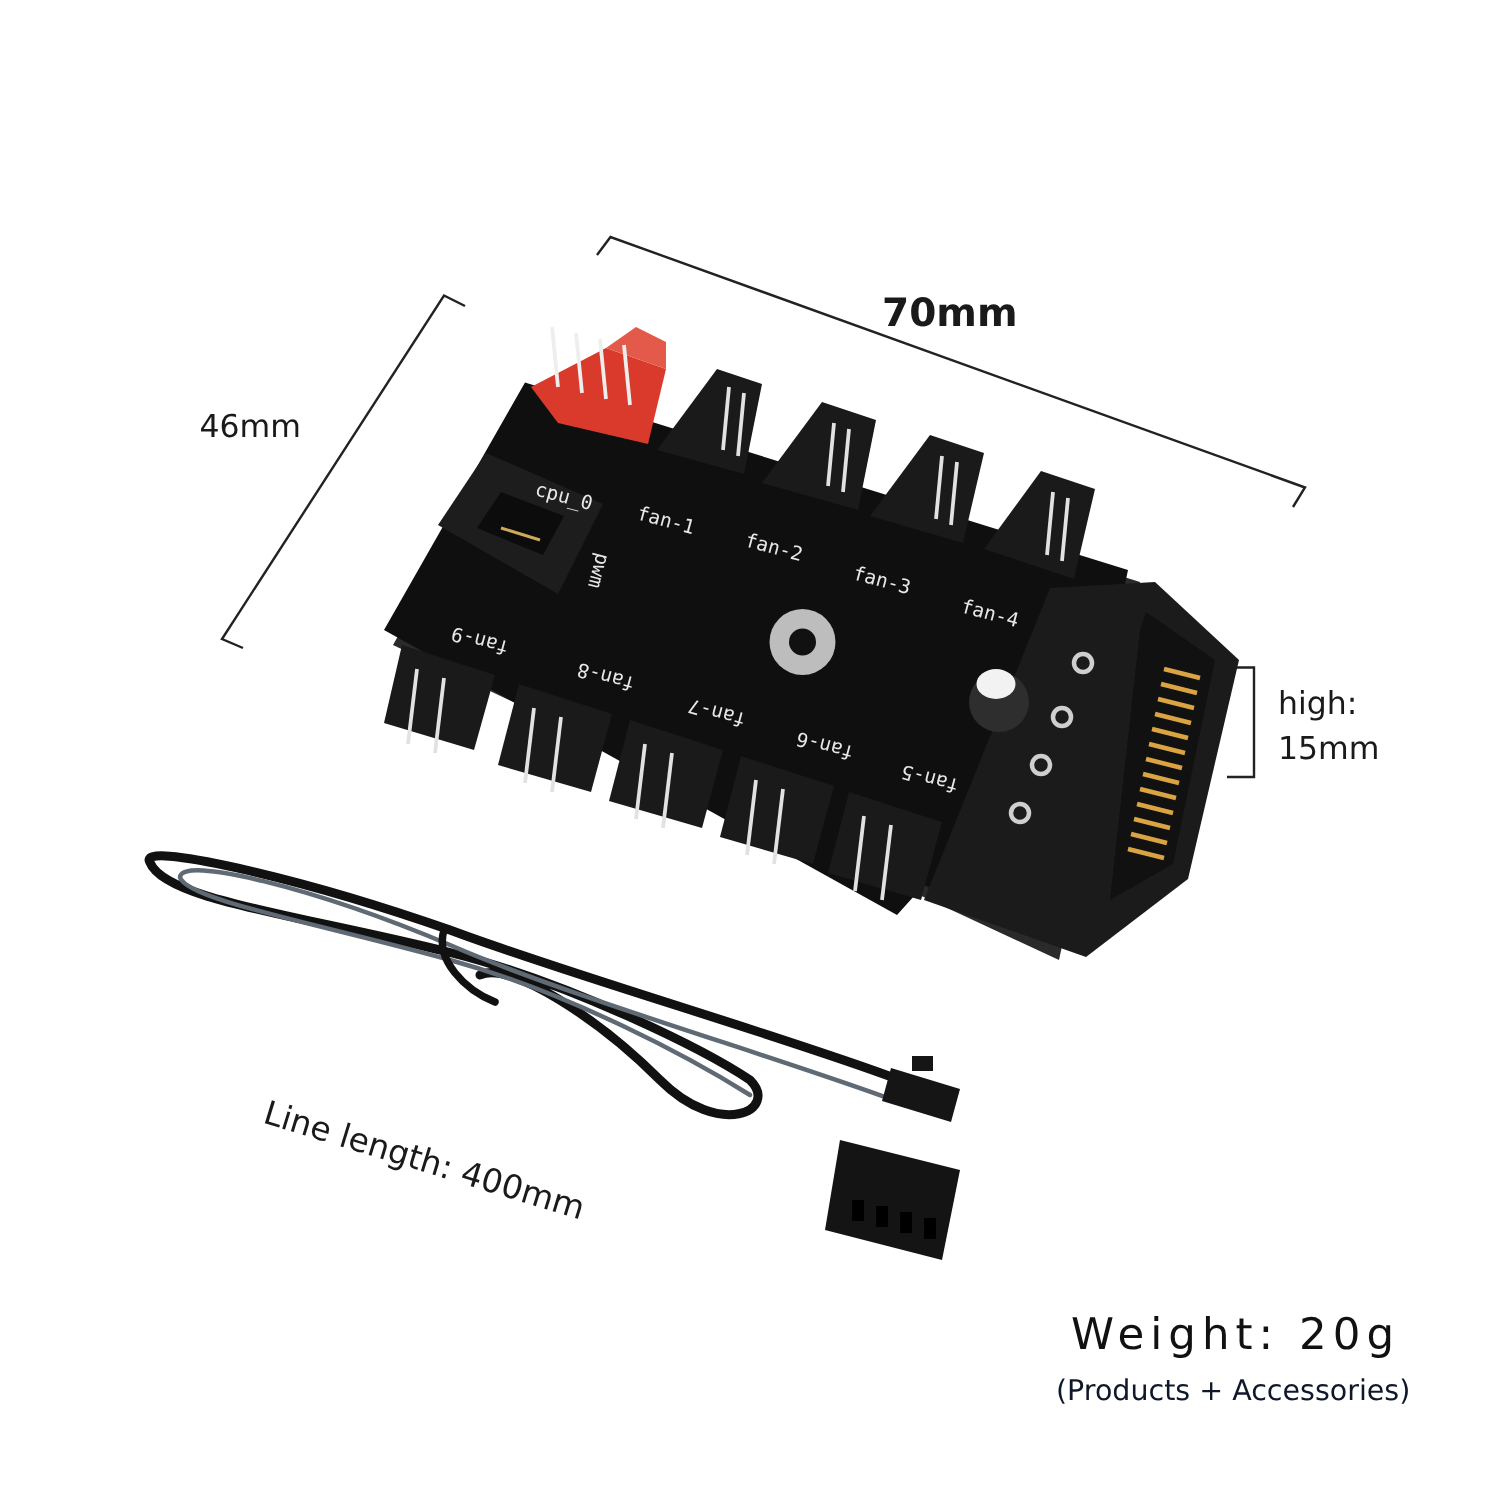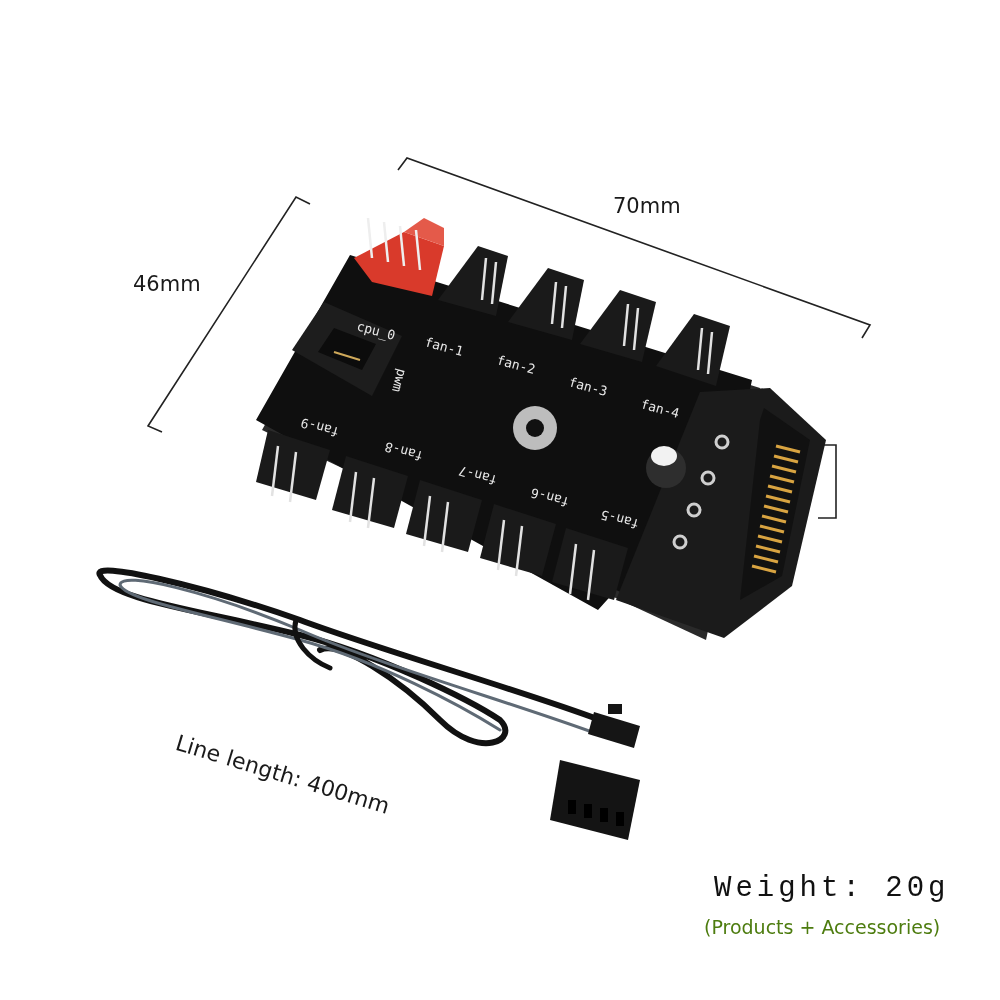--- a/index.html
+++ b/index.html
@@ -1,24 +1,24 @@
 <!DOCTYPE html>
 <html><head>
 <meta charset="utf-8">
 <style>
   html, body { margin: 0; padding: 0; background: #ffffff; }
   body { width: 1000px; height: 1000px; position: relative; overflow: hidden; font-family: "DejaVu Sans", sans-serif; }
   .stage { position: absolute; left: 0; top: 0; width: 1000px; height: 1000px; }
   .label { position: absolute; color: #1a1a1a; white-space: nowrap; font-family: "DejaVu Sans", sans-serif; }
-  .dim-70 { left: 613px; top: 194px; font-size: 21px; }
+  .dim-70 { left: 588px; top: 194px; font-size: 26px; font-weight: bold; }
   .dim-46 { left: 133px; top: 272px; font-size: 21px; }
   .dim-high { left: 852px; top: 454px; font-size: 21px; line-height: 30px; }
   .line-length { left: 180px; top: 730px; font-size: 22px; transform: rotate(17deg); transform-origin: left top; }
-  .weight { left: 714px; top: 872px; font-size: 29px; letter-spacing: 4px; color: #111; font-family: Liberation Mono, monospace; }
-  .weight-sub { left: 704px; top: 916px; font-size: 19px; color: #4d7c0f; }
+  .weight { left: 714px; top: 872px; font-size: 29px; letter-spacing: 4px; color: #111; }
+  .weight-sub { left: 704px; top: 916px; font-size: 19px; color: #0f172a; }
   svg text { font-family: "DejaVu Sans Mono", monospace; }
 </style>
 </head>
 <body>
 
 <div class="stage">
   <svg width="1000" height="1000" viewBox="0 0 1000 1000">
 
     <g stroke="#222" stroke-width="1.6" fill="none">
       <polyline points="398,170 407,158 870,325 862,338"></polyline>
@@ -149,16 +149,20 @@
         <rect x="568" y="800" width="8" height="14"></rect>
           <rect x="584" y="804" width="8" height="14"></rect>
         <rect x="600" y="808" width="8" height="14"></rect>
           <rect x="616" y="812" width="8" height="14"></rect>
       </g>
     </g>
   </svg>
 
   <div class="label dim-70">70mm</div>
   <div class="label dim-46">46mm</div>
+  <div class="label dim-high">
+    <div>high:</div>
+    <div>15mm</div>
+  </div>
   <div class="label line-length">Line length: 400mm</div>
   <div class="label weight">Weight: 20g</div>
   <div class="label weight-sub">(Products + Accessories)</div>
 </div>
 
 </body></html>

